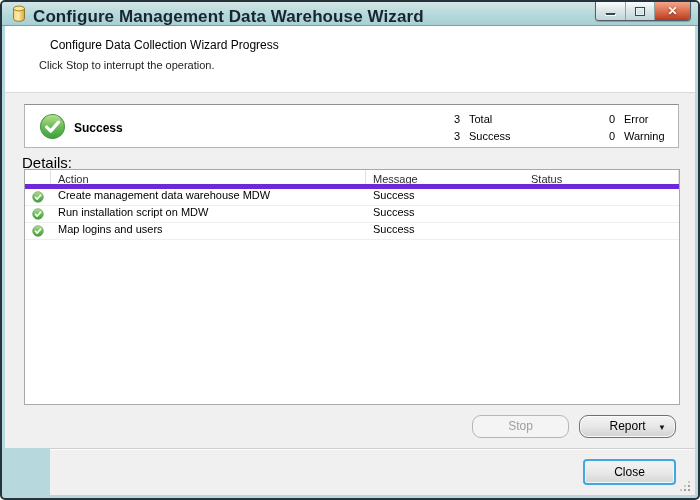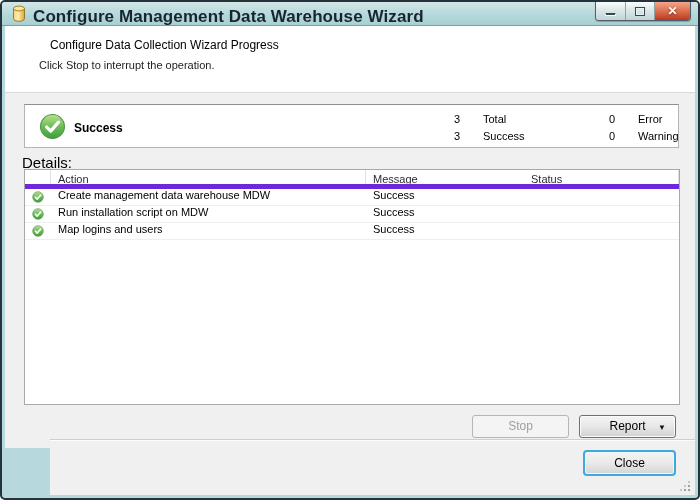--- a/index.html
+++ b/index.html
@@ -63,21 +63,21 @@
     position:absolute; left:19px; top:11px; width:655px; height:44px;
     background:#fff; border:1px solid #b0b5b8; border-top-color:#8c9194;
   }
   .sum-icon { position:absolute; left:14px; top:8px; width:27px; height:27px; }
   .sum-label { position:absolute; left:49px; top:16px; font-size:12px; font-weight:bold; color:#000; }
   .stats { position:absolute; left:405px; top:5px; display:flex; }
   .stat-col { display:flex; flex-direction:column; }
   .stat-col.first { width:155px; }
   .stat-row { display:flex; height:17px; align-items:center; font-size:11px; color:#000; }
   .stat-val { width:30px; text-align:right; }
-  .stat-lbl { margin-left:23px; }
+  .stat-lbl { margin-left:9px; }
 
   .details-label { position:absolute; left:17px; top:61px; font-size:15px; color:#000; }
 
   .details-table {
     position:absolute; left:19px; top:76px; width:656px; height:236px;
     background:#fff; border:1px solid #a4a9ac;
   }
   .thead { display:flex; height:19px; border-bottom:5px solid #6d28d9;
     font-size:11px; color:#2b2b2b; background:#fff; }
   .th { padding:3px 0 0 7px; border-right:1px solid #e0e0e0; overflow:hidden; }
@@ -86,38 +86,38 @@
   .cstatus  { width:155px; flex:0 0 155px; }
   .cmessage { flex:1; border-right:none; }
   .trow { display:flex; height:17px; border-bottom:1px solid #efefef;
     font-size:11px; color:#000; }
   .trow .cicon { display:flex; align-items:center; justify-content:center; }
   .trow .td { padding-left:7px; overflow:hidden; white-space:nowrap; }
   .row-icon { width:12px; height:12px; }
 
   
   .btn {
-    position:absolute; width:97px; height:23px; border-radius:3px;
+    position:absolute; width:97px; height:23px; border-radius:9px;
     font-size:12px; text-align:center; line-height:21px; color:#000;
   }
   .btn-stop {
     left:467px; top:322px;
     border:1px solid #b9b6b1; background:#f4f4f4; color:#9f9f9f;
   }
   .btn-report {
     left:574px; top:322px;
     border:1px solid #6e7073;
     background:linear-gradient(#f4f4f4, #e9e9e9 45%, #d2d2d2);
     box-shadow:inset 0 0 0 1px #fbfbfb;
   }
   .drop-arrow { position:absolute; right:9px; top:1px; font-size:8px; color:#111; }
 
   
   .footer {
-    position:absolute; left:3px; right:3px; bottom:3px; height:56px;
+    position:absolute; left:3px; right:3px; bottom:3px; height:47px;
     background:#f0f0f0; border-top:1px solid #cfcfcf;
     box-shadow:inset 0 1px 0 #fcfcfc;
     margin-left:45px;
   }
   .btn-close {
     position:absolute; right:19px; top:10px; width:93px; height:26px;
     border:2px solid #3fa9dd; border-radius:4px;
     background:linear-gradient(#f3f3f3, #ebebeb 45%, #d5d5d5);
     box-shadow:inset 0 0 0 1px #eef7fb;
     font-size:12px; text-align:center; line-height:22px; color:#000;

